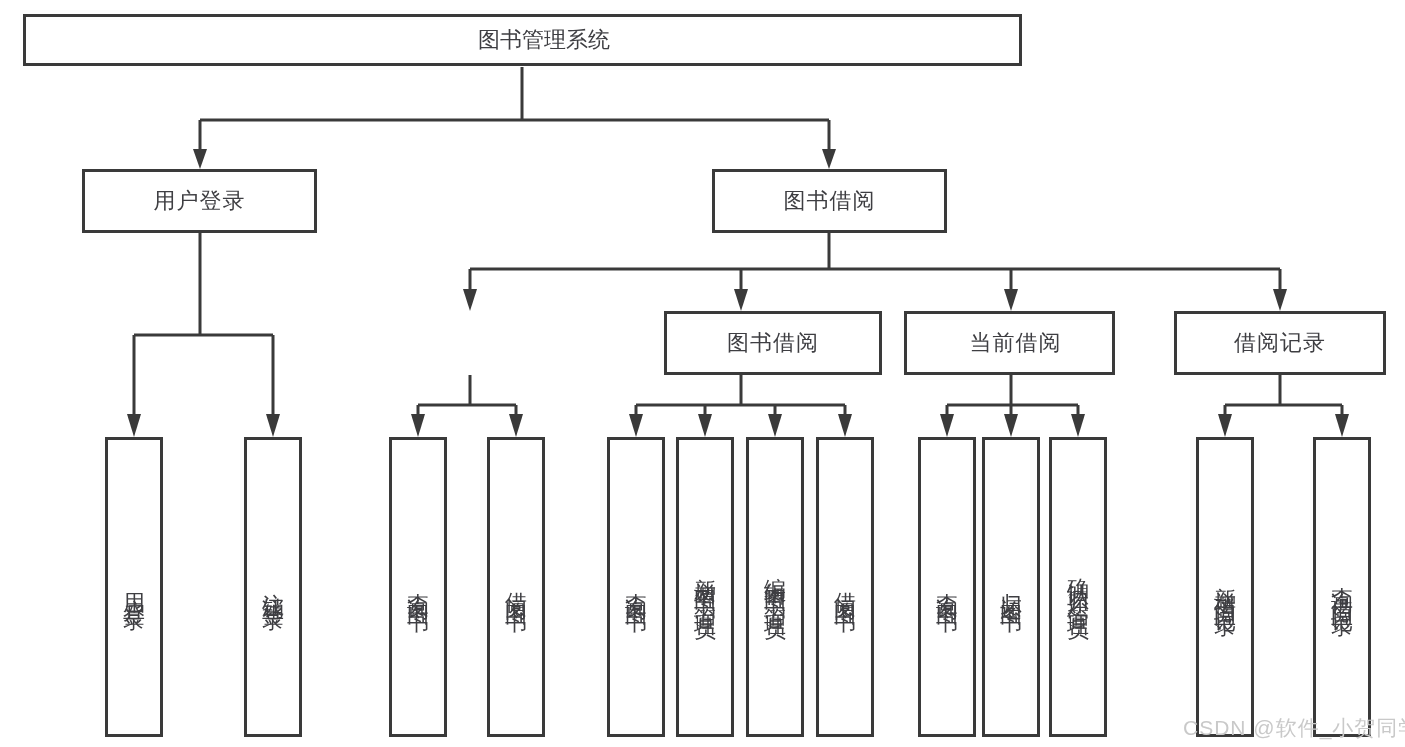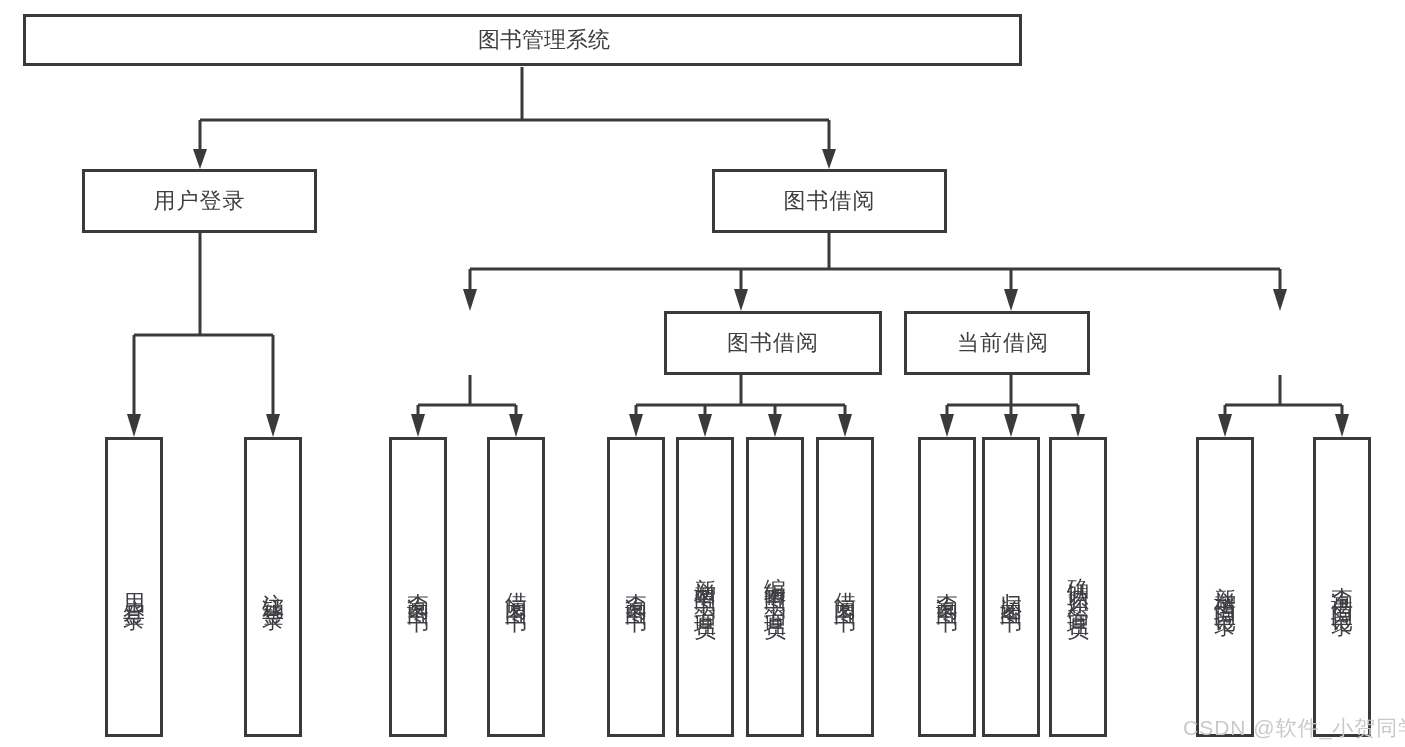--- a/index.html
+++ b/index.html
@@ -124,21 +124,22 @@
       <polygon points="1335,414 1349,414 1342,437"></polygon>
     </g>
   </svg>
 
   <div class="node root-box" style="left:23px;top:14px;width:999px;padding-left:43px;">图书管理系统</div>
 
   <div class="node hbox" style="left:82px;top:169px;width:235px;">用户登录</div>
   <div class="node hbox" style="left:712px;top:169px;width:235px;">图书借阅</div>
 
   <div class="node hbox" style="left:632px;top:311px;width:218px;margin-left:32px;">图书借阅</div>
-  <div class="node hbox" style="left:904px;top:311px;width:186px;padding-left:12px;">当前借阅</div>
+  <div class="node hbox" style="left:904px;top:311px;width:211px;padding-left:12px;">当前借阅</div>
+  <div class="node hbox" style="left:1174px;top:311px;width:212px;">借阅记录</div>
 
   <div class="node vbox" style="left:105px;top:437px;">用户登录</div>
   <div class="node vbox" style="left:244px;top:437px;">注销登录</div>
 
   <div class="node vbox" style="left:389px;top:437px;">查询图书</div>
   <div class="node vbox" style="left:487px;top:437px;">借阅图书</div>
 
   <div class="node vbox" style="left:607px;top:437px;">查询图书</div>
   <div class="node vbox" style="left:676px;top:437px;">新增图书（管理员）</div>
   <div class="node vbox" style="left:746px;top:437px;">编辑图书（管理员）</div>

